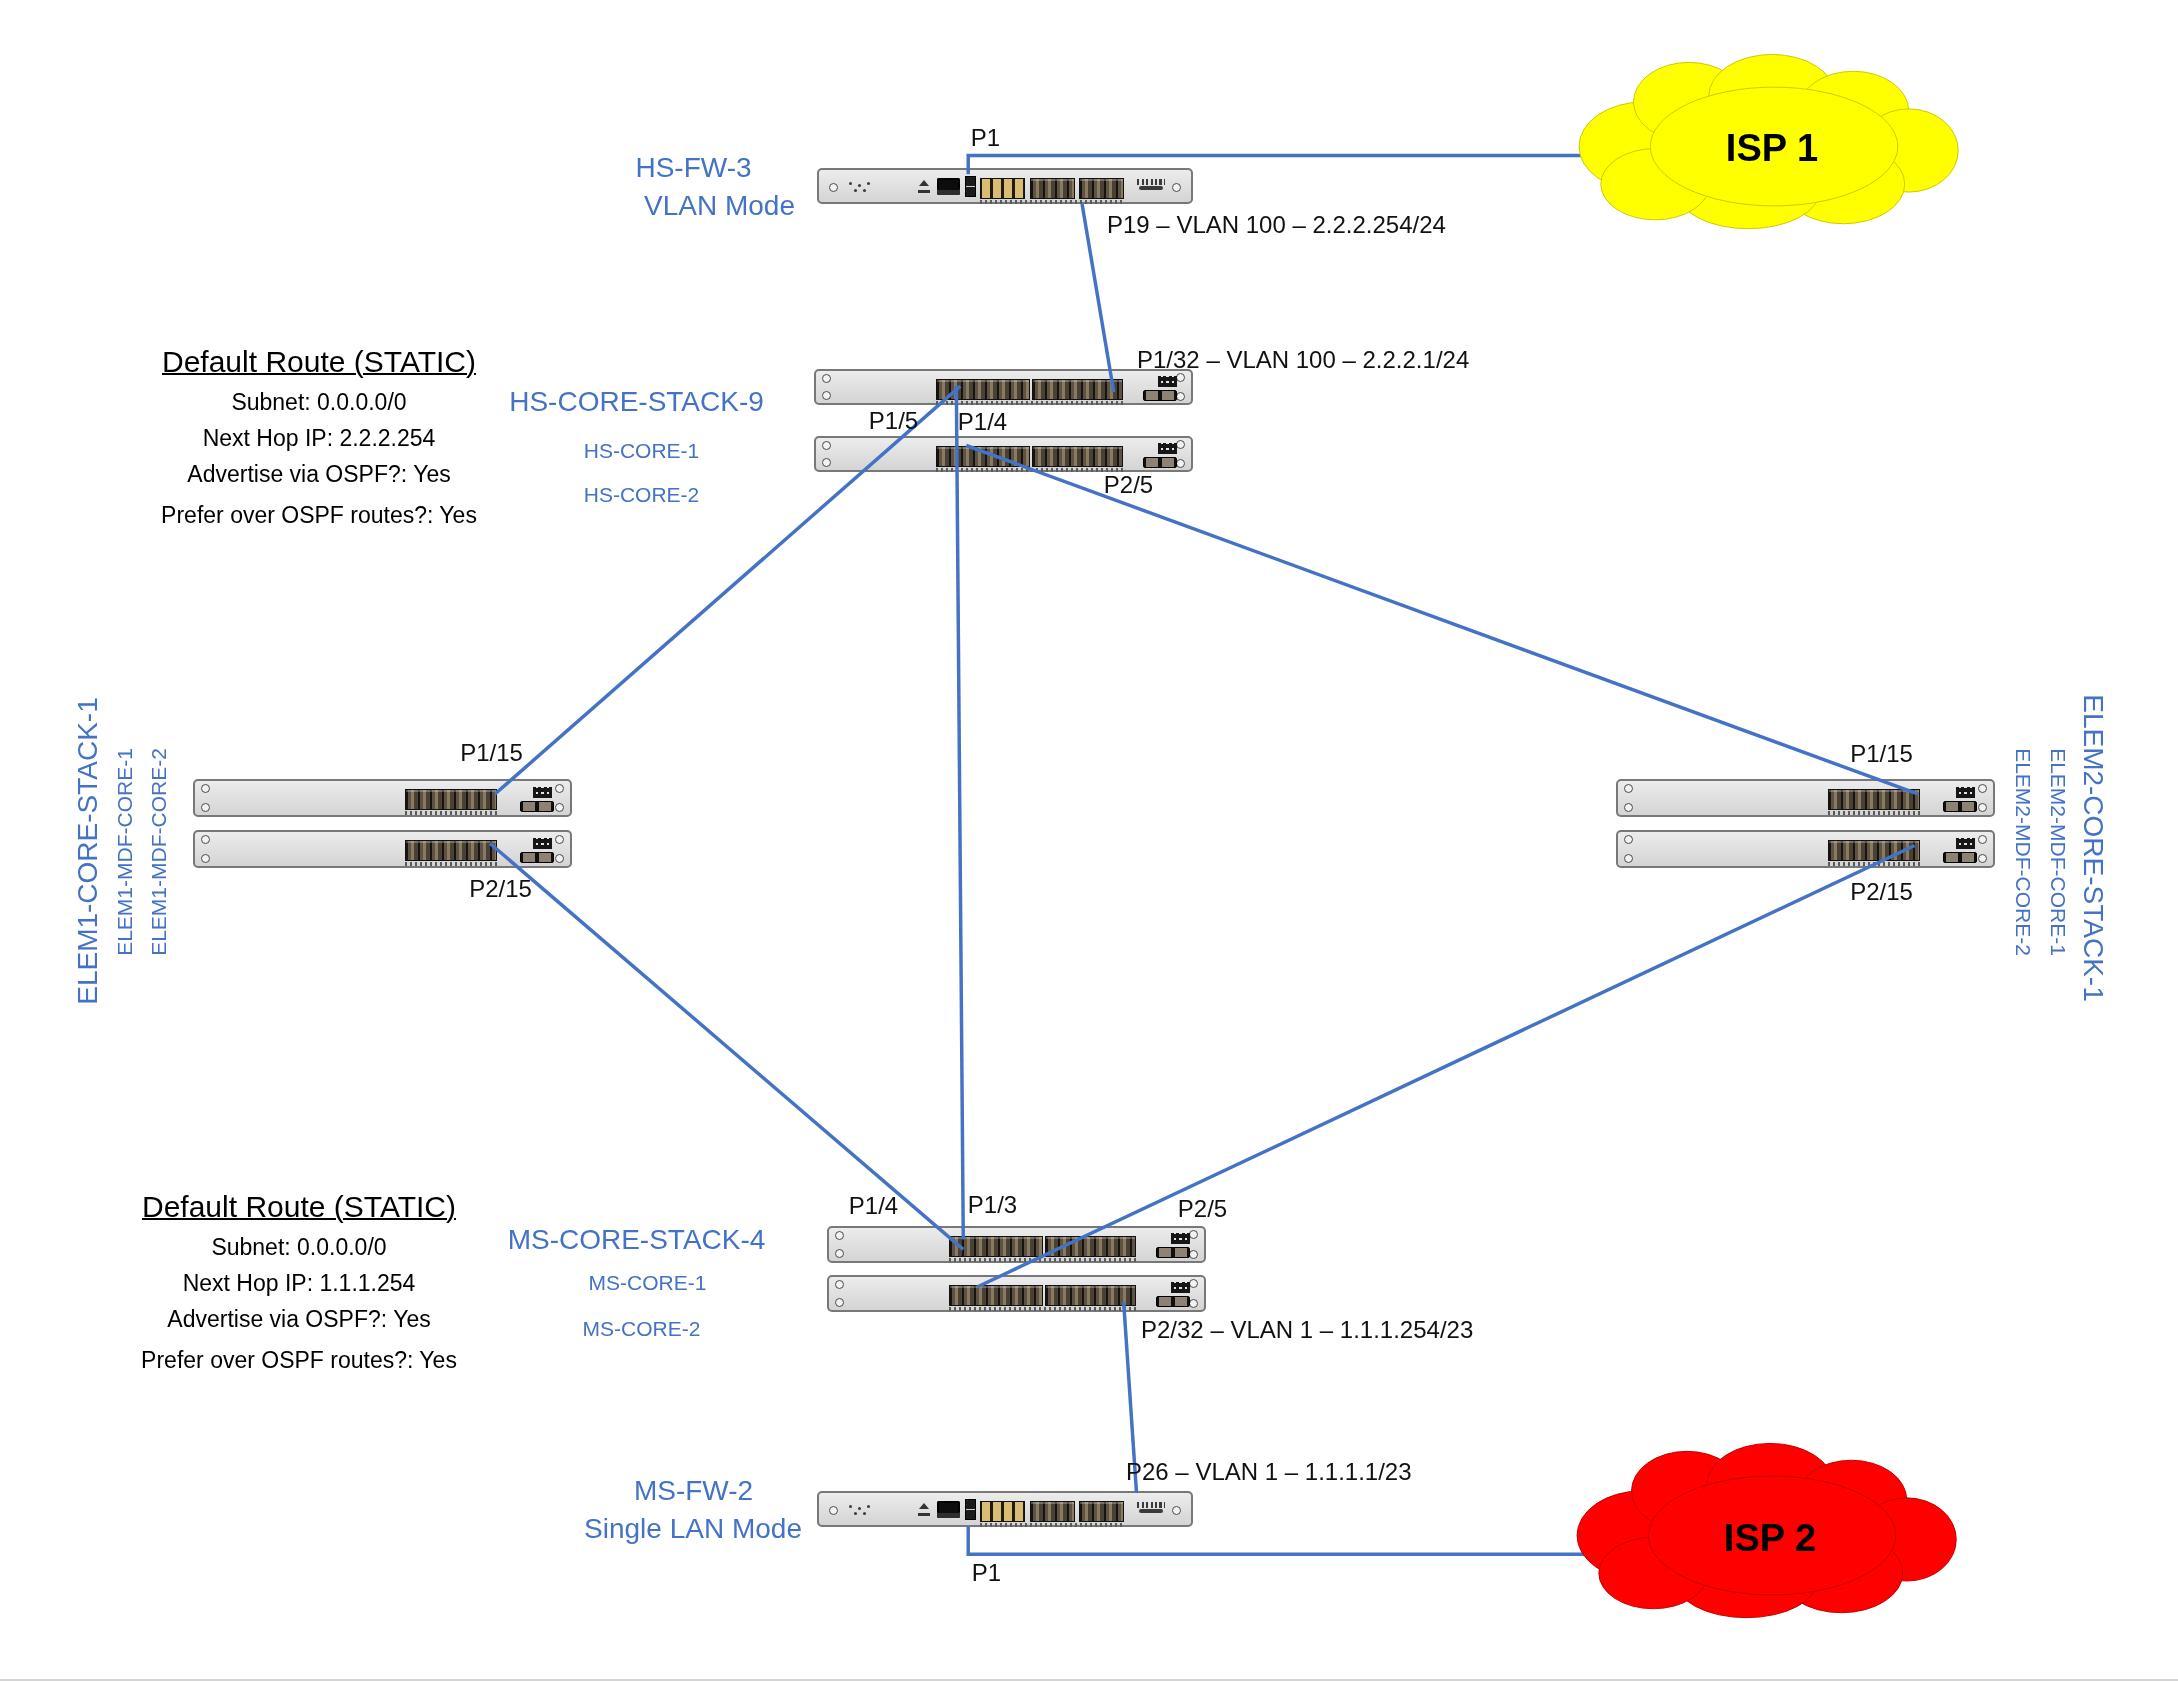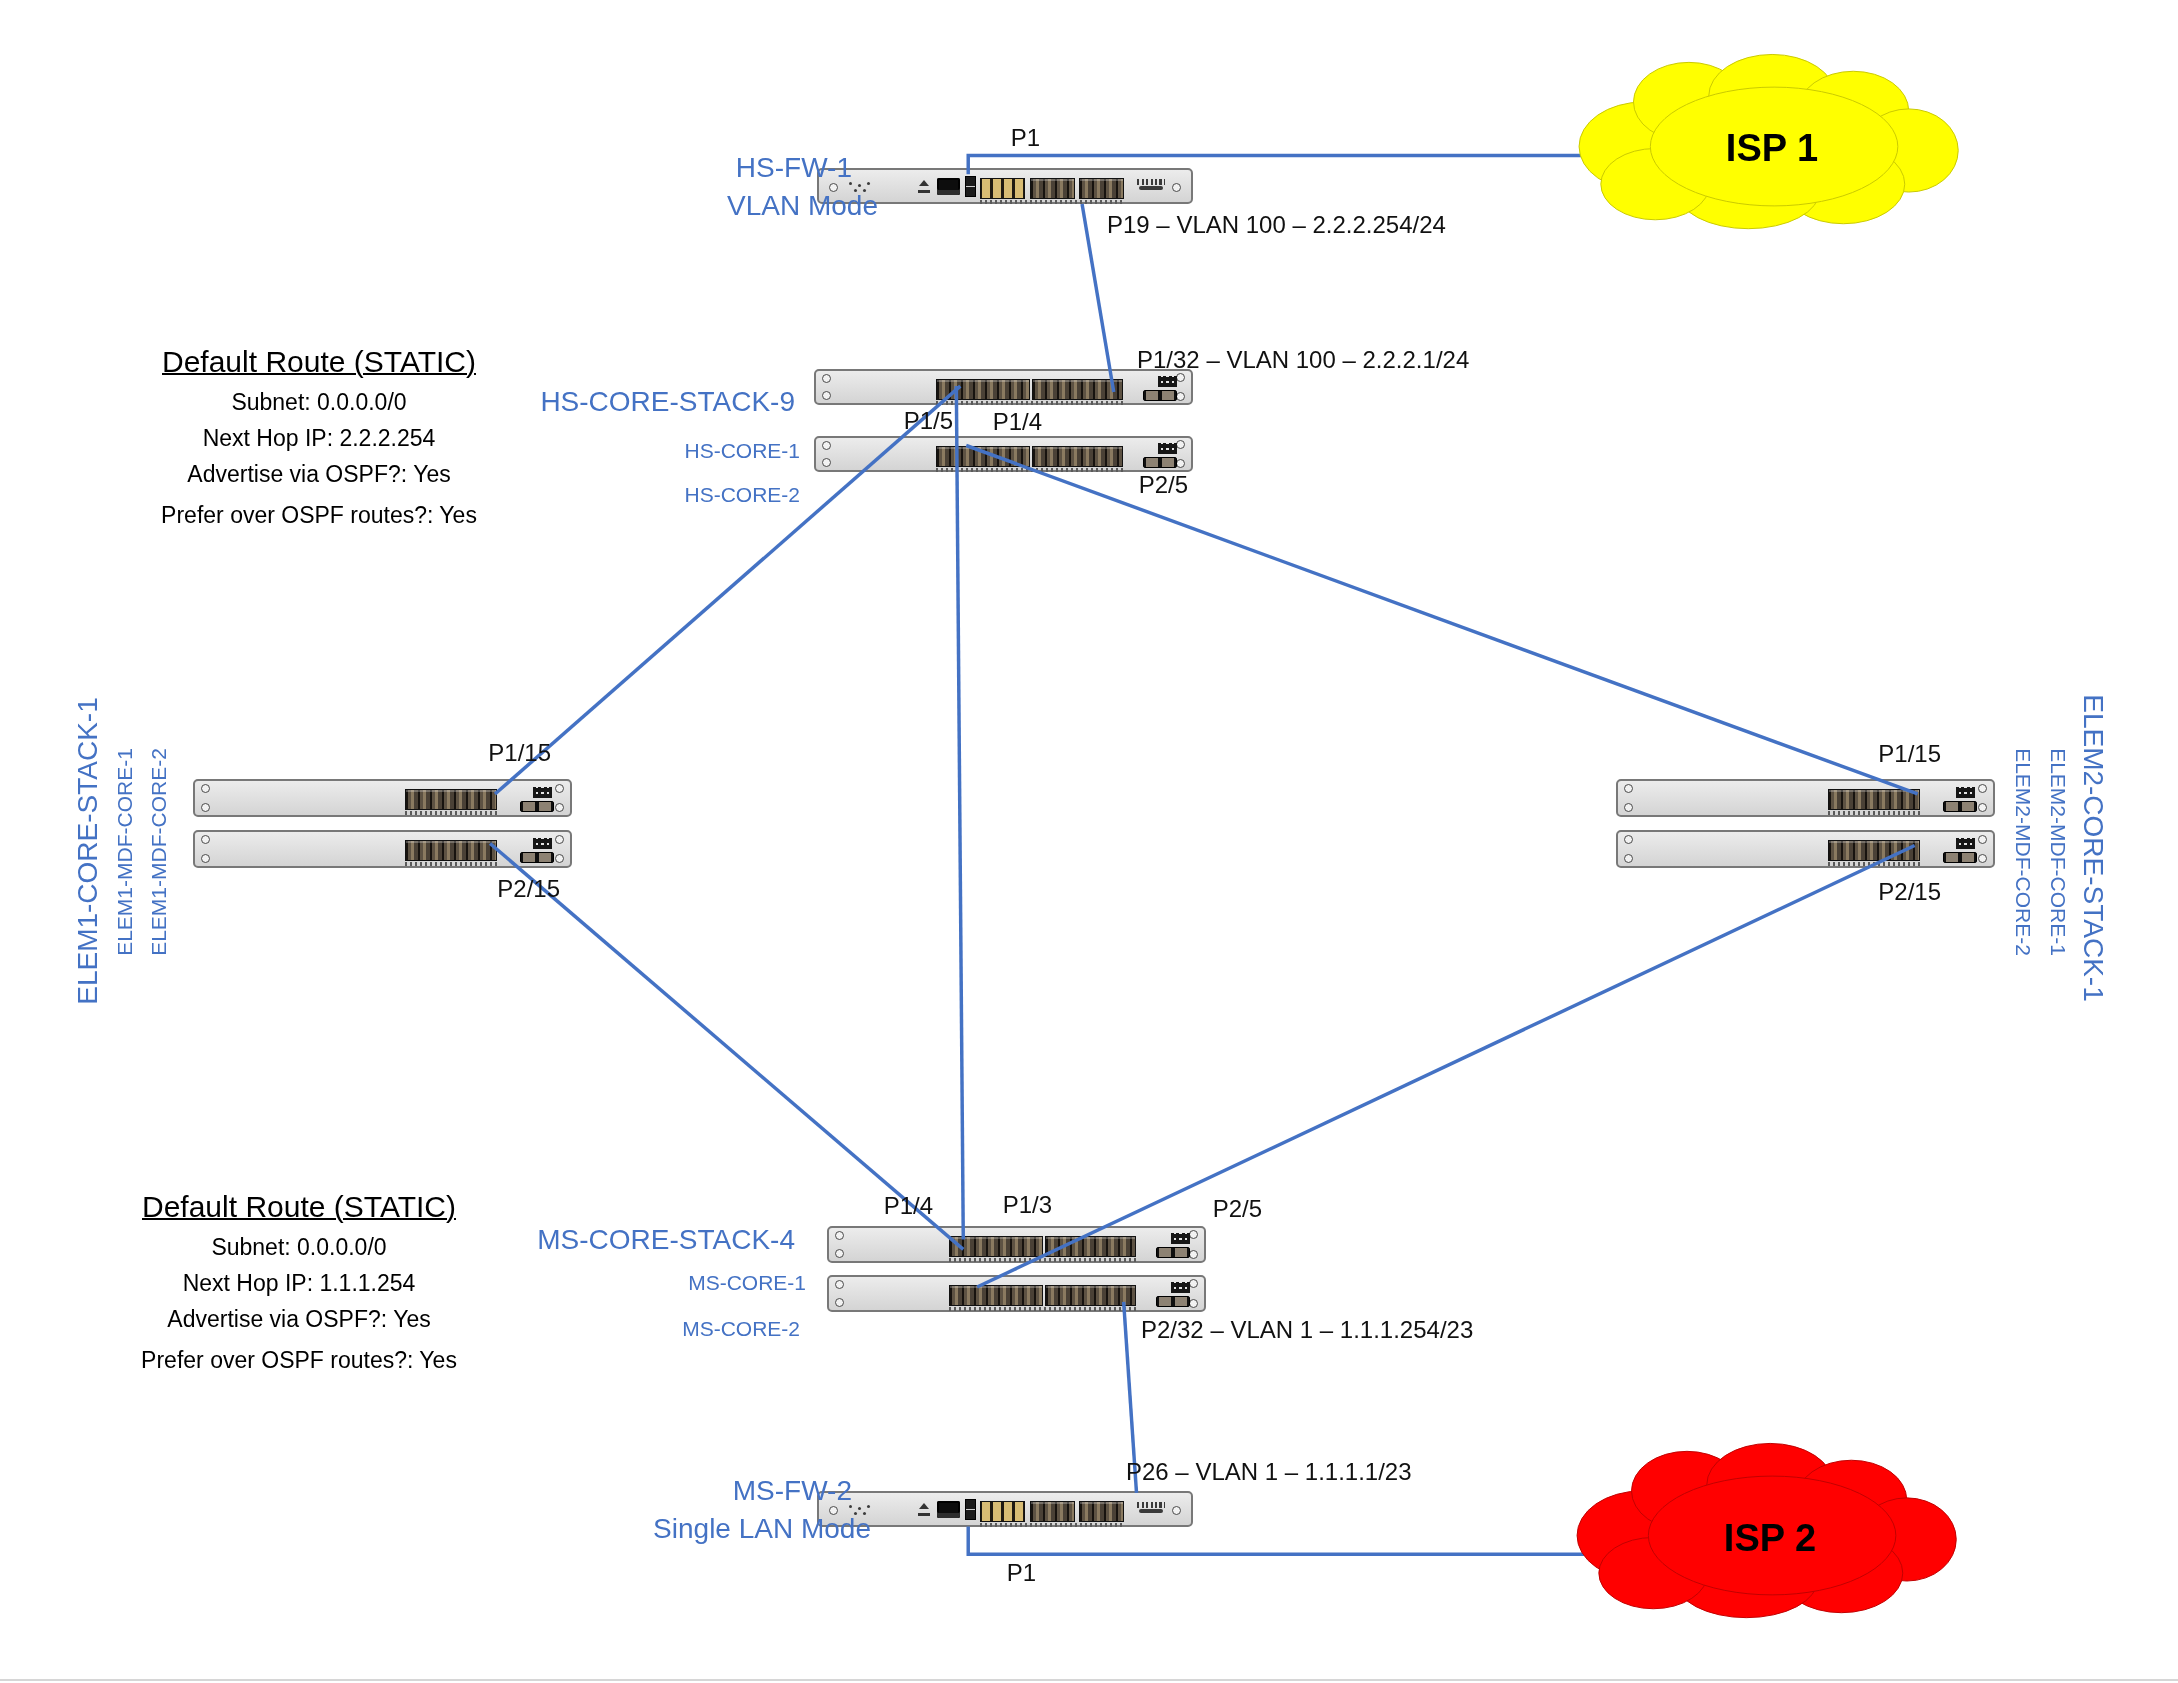--- a/index.html
+++ b/index.html
@@ -5,21 +5,21 @@
   html,body{margin:0;padding:0;background:#fff;}
   .canvas{
     position:relative;width:2178px;height:1683px;background:#ffffff;overflow:hidden;
     font-family:"Liberation Sans","DejaVu Sans",sans-serif;color:#000;
   }
   .page-edge{position:absolute;left:0;right:0;bottom:2px;height:2px;background:#d6d6d6;}
 
   
   .lbl{position:absolute;white-space:nowrap;line-height:1.1;}
   .port-lbl{font-size:24px;color:#111;}
-  .ctr{text-align:right;}
+  .ctr{text-align:center;}
   .blue-big{font-size:28px;color:#4472C4;}
   .blue-sub{font-size:21px;color:#4472C4;}
   .route{position:absolute;text-align:center;color:#000;}
   .route .title{font-size:30px;font-weight:normal;text-decoration:underline;text-decoration-thickness:2px;margin-bottom:10px;}
   .route .line{font-size:23px;margin-top:9px;}
   .route .line.last{margin-top:14px;}
   .vlabel{position:absolute;text-align:center;}
   .cloud-lbl{position:absolute;font-size:38px;font-weight:bold;color:#000;text-align:center;z-index:6;}
 
   
@@ -210,21 +210,21 @@
     </defs>
     <use href="#cloudShape" x="1790" y="150" fill="#FFFF00" stroke="#c9c900" stroke-width="1"></use>
     <use href="#cloudShape" x="1788" y="1553" fill="#FF0000" stroke="#c00000" stroke-width="1"></use>
   </svg>
 
   <div class="overlay-labels">
 
     <div class="cloud-lbl" style="left:1673px;top:127px;width:198px">ISP 1</div>
     <div class="cloud-lbl" style="left:1671px;top:1517px;width:198px">ISP 2</div>
 
-    <div class="lbl blue-big ctr" style="left:535px;top:153px;width:317px">HS-FW-1</div>
+    <div class="lbl blue-big ctr" style="left:535px;top:153px;width:317px">HS-FW-3</div>
     <div class="lbl blue-big ctr" style="left:561px;top:191px;width:317px">VLAN Mode</div>
     <div class="lbl port-lbl ctr" style="left:931px;top:125px;width:109px">P1</div>
     <div class="lbl port-lbl" style="left:1107px;top:212px">P19 – VLAN 100 – 2.2.2.254/24</div>
 
     <div class="route" style="left:121px;top:345px;width:396px">
       <div class="title">Default Route (STATIC)</div>
       <div class="line">Subnet: 0.0.0.0/0</div>
       <div class="line">Next Hop IP: 2.2.2.254</div>
       <div class="line">Advertise via OSPF?: Yes</div>
       <div class="line last">Prefer over OSPF routes?: Yes</div>

